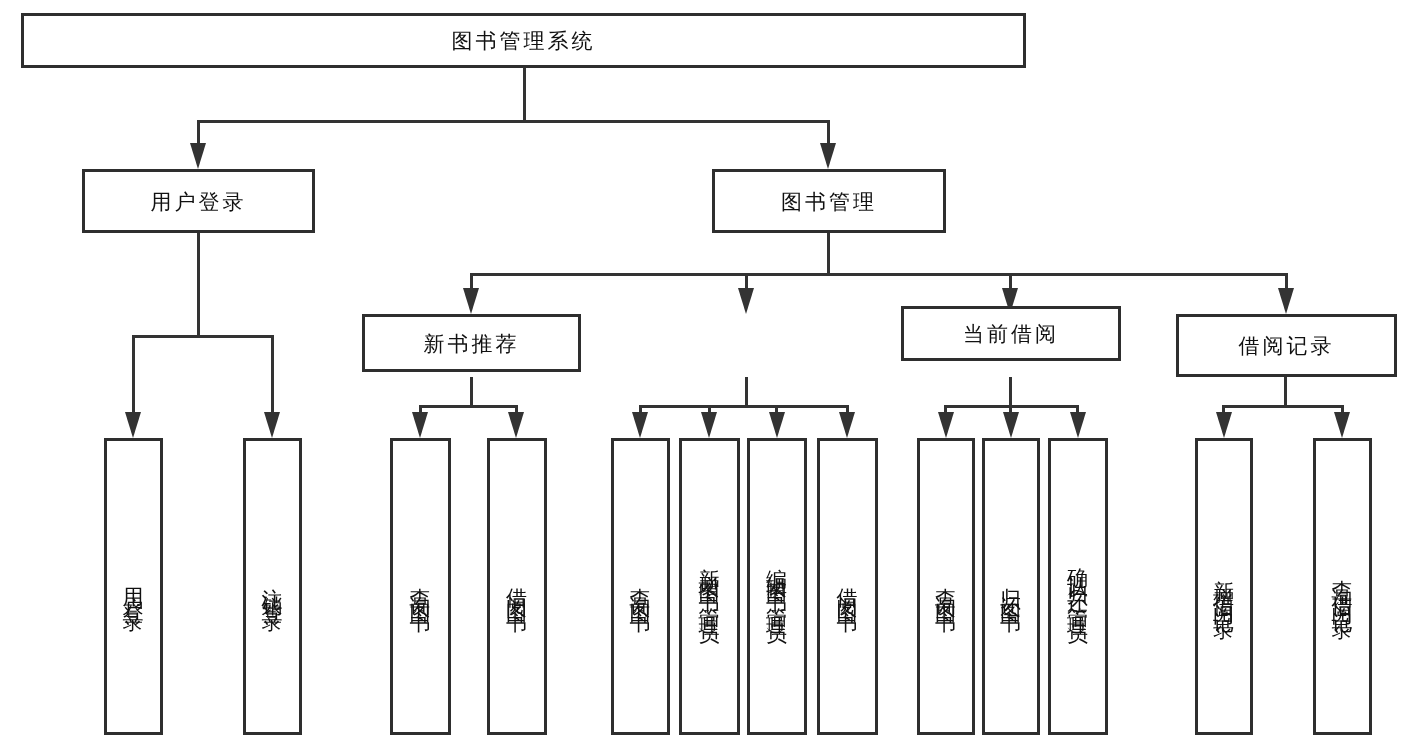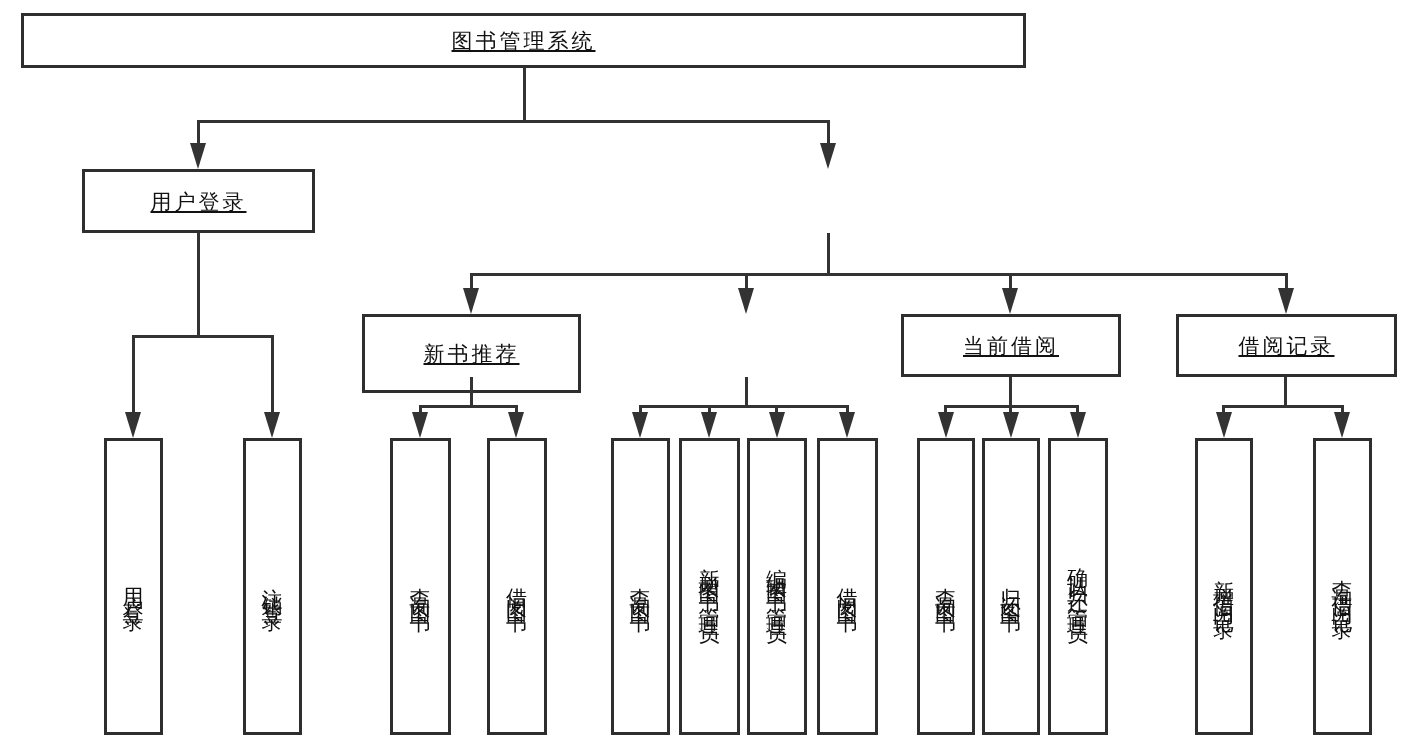--- a/index.html
+++ b/index.html
@@ -12,21 +12,20 @@
   .canvas{position:absolute;left:0;top:0;width:1405px;height:747px;}
   .box{
     position:absolute;box-sizing:border-box;
     border:3px solid var(--border,#2e2e2e);
     background:var(--fill,#ffffff);
     display:flex;align-items:center;justify-content:center;
   }
   .box-label{
     font-size:21px;letter-spacing:3px;line-height:1;white-space:nowrap;
     color:var(--text,#111111);
-    text-decoration:underline;
   }
   .leafbox{
     position:absolute;box-sizing:border-box;top:438px;height:297px;
     border:3px solid var(--border,#2e2e2e);
     background:var(--fill,#ffffff);
   }
   .vtext{
     position:absolute;top:50%;left:50%;transform:translate(-50%,-50%);
     writing-mode:vertical-rl;text-orientation:mixed;
     font-size:21px;line-height:1;letter-spacing:8px;white-space:nowrap;
@@ -57,43 +56,46 @@
   <div class="v" style="left:523px;top:67px;height:53px"></div>
   <div class="h" style="left:197px;top:120px;width:633px"></div>
   <div class="v" style="left:197px;top:120px;height:28px"></div>
   <div class="arrow" style="left:190px;top:143px"></div>
   <div class="v" style="left:827px;top:120px;height:28px"></div>
   <div class="arrow" style="left:820px;top:143px"></div>
 
   <div class="box" style="left:82px;top:169px;width:233px;height:64px">
     <span class="box-label">用户登录</span>
   </div>
+  <div class="box" style="left:712px;top:169px;width:234px;height:64px">
+    <span class="box-label">图书管理</span>
+  </div>
 
   <div class="v" style="left:197px;top:233px;height:102px"></div>
   <div class="h" style="left:132px;top:335px;width:142px"></div>
   <div class="v" style="left:132px;top:335px;height:79px"></div>
   <div class="arrow" style="left:125px;top:412px"></div>
   <div class="v" style="left:271px;top:335px;height:79px"></div>
   <div class="arrow" style="left:264px;top:412px"></div>
 
   <div class="v" style="left:827px;top:233px;height:40px"></div>
   <div class="h" style="left:470px;top:273px;width:818px"></div>
   <div class="v" style="left:470px;top:273px;height:17px"></div>
   <div class="arrow" style="left:463px;top:288px"></div>
   <div class="v" style="left:745px;top:273px;height:17px"></div>
   <div class="arrow" style="left:738px;top:288px"></div>
   <div class="v" style="left:1009px;top:273px;height:17px"></div>
   <div class="arrow" style="left:1002px;top:288px"></div>
   <div class="v" style="left:1285px;top:273px;height:17px"></div>
   <div class="arrow" style="left:1278px;top:288px"></div>
 
-  <div class="box" style="left:362px;top:314px;width:219px;height:79px">
+  <div class="box" style="left:362px;top:314px;width:219px;height:58px">
     <span class="box-label">新书推荐</span>
   </div>
-  <div class="box" style="left:901px;top:314px;width:220px;height:63px">
+  <div class="box" style="left:901px;top:306px;width:220px;height:55px">
     <span class="box-label">当前借阅</span>
   </div>
   <div class="box" style="left:1176px;top:314px;width:221px;height:63px">
     <span class="box-label">借阅记录</span>
   </div>
 
   <div class="v" style="left:470px;top:377px;height:28px"></div>
   <div class="h" style="left:419px;top:405px;width:99px"></div>
   <div class="v" style="left:419px;top:405px;height:10px"></div>
   <div class="arrow" style="left:412px;top:412px"></div>

